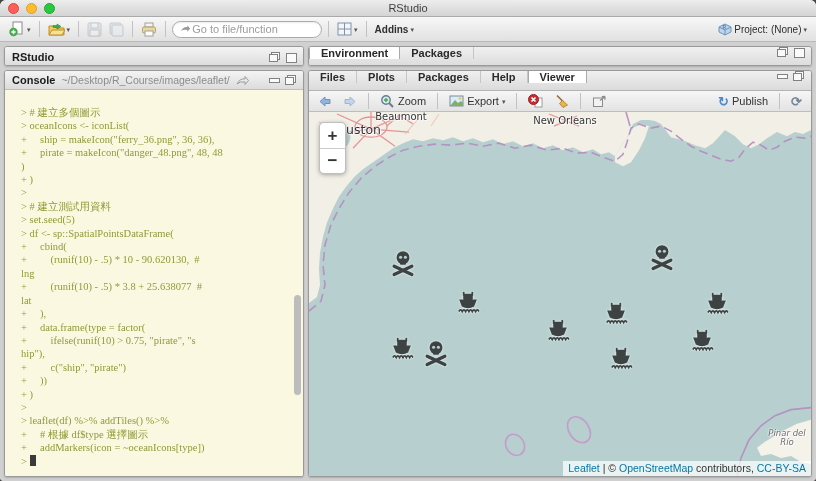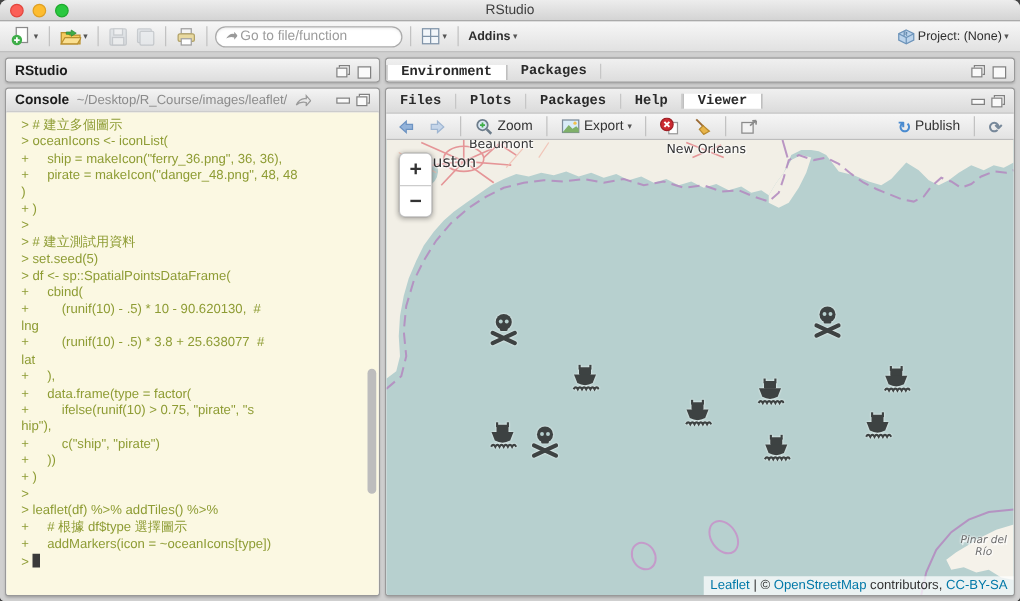--- a/index.html
+++ b/index.html
@@ -45,27 +45,27 @@
   .pbtn.max::before{content:"";position:absolute;left:1px;top:1px;width:9px;height:8px;
     border:1px solid #818181;background:#fafafa;}
   .pbtn.restore::before{content:"";position:absolute;right:0;top:0;width:7px;height:6px;
     border:1px solid #818181;background:#fafafa;}
   .pbtn.restore::after{content:"";position:absolute;left:0;bottom:0;width:7px;height:6px;
     border:1px solid #818181;background:#fafafa;}
   .pbtn.min::before{content:"";position:absolute;left:0;bottom:2px;width:9px;height:3px;
     border:1px solid #818181;background:#fafafa;}
   
   .console-body{flex:1;background:#fbf8e2;position:relative;overflow:hidden;}
-  .console-body pre{margin:0;padding:4px 12px;font-family:Liberation Sans, sans-serif;
+  .console-body pre{margin:12px;padding:4px 4px;font-family:Liberation Serif, serif;
     font-size:10.5px;line-height:13.4px;color:#8e9c34;white-space:pre;}
   .cursor{display:inline-block;width:6px;height:11px;background:#3a3a3a;vertical-align:-1px;}
   .v-scroll{position:absolute;right:2px;top:53%;width:7px;height:26%;background:#bdbdbd;border-radius:4px;}
   
   .tab-row{height:20px;flex:0 0 20px;background:linear-gradient(#f0f0f0,#dbdbdb);
-    display:flex;align-items:center;border-bottom:1px solid #b3b3b3;font-family:Liberation Mono, monospace;}
+    display:flex;align-items:flex-start;border-bottom:1px solid #b3b3b3;}
   .tab{display:flex;align-items:center;padding:0 11px;font-weight:bold;font-size:11px;color:#2a2a2a;
     border-right:1px solid #c6c6c6;position:relative;}
   .tab.active{background:#fff;margin-bottom:-1px;border-right:1px solid #aaa;border-left:1px solid #aaa;}
   .tab-row .pbtns{padding-right:7px;}
   
   .viewer-toolbar{height:21px;flex:0 0 21px;background:linear-gradient(#f6f6f6,#e3e3e3);
     border-bottom:1px solid #bdbdbd;display:flex;align-items:center;padding:0 6px;gap:5px;
     font-size:11px;color:#333;}
   .vbtn{display:flex;align-items:center;gap:3px;padding:1px 3px;border-radius:3px;}
   .publish-glyph{color:#4a8bd0;font-size:13px;line-height:1;font-weight:bold;}

